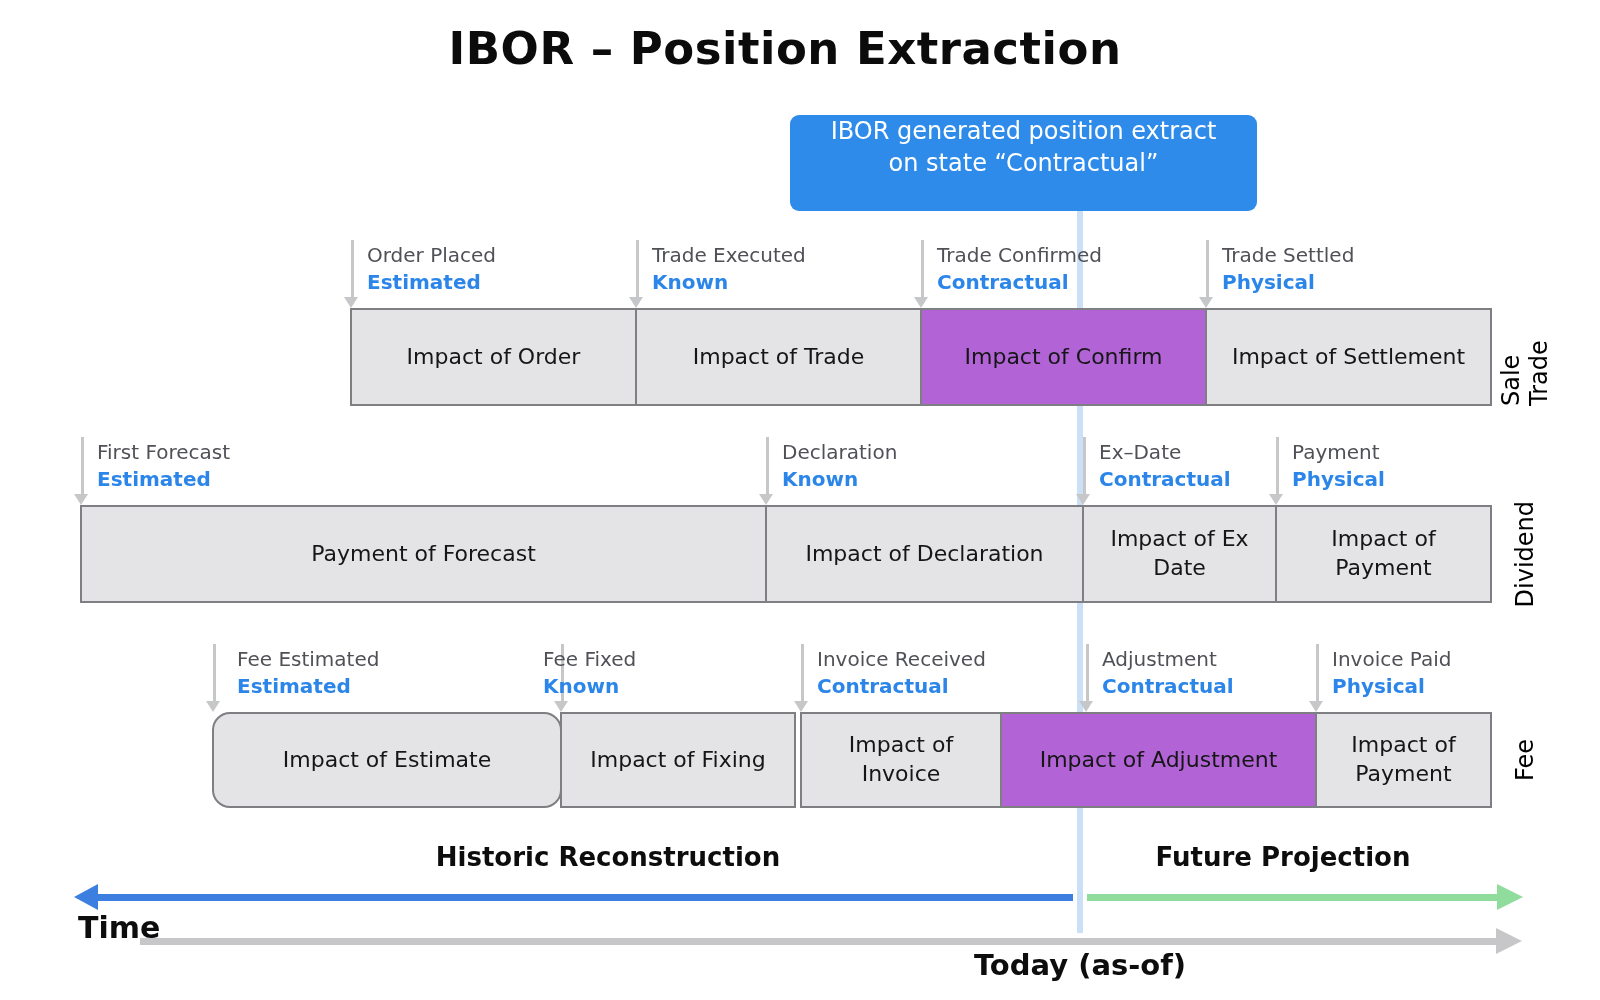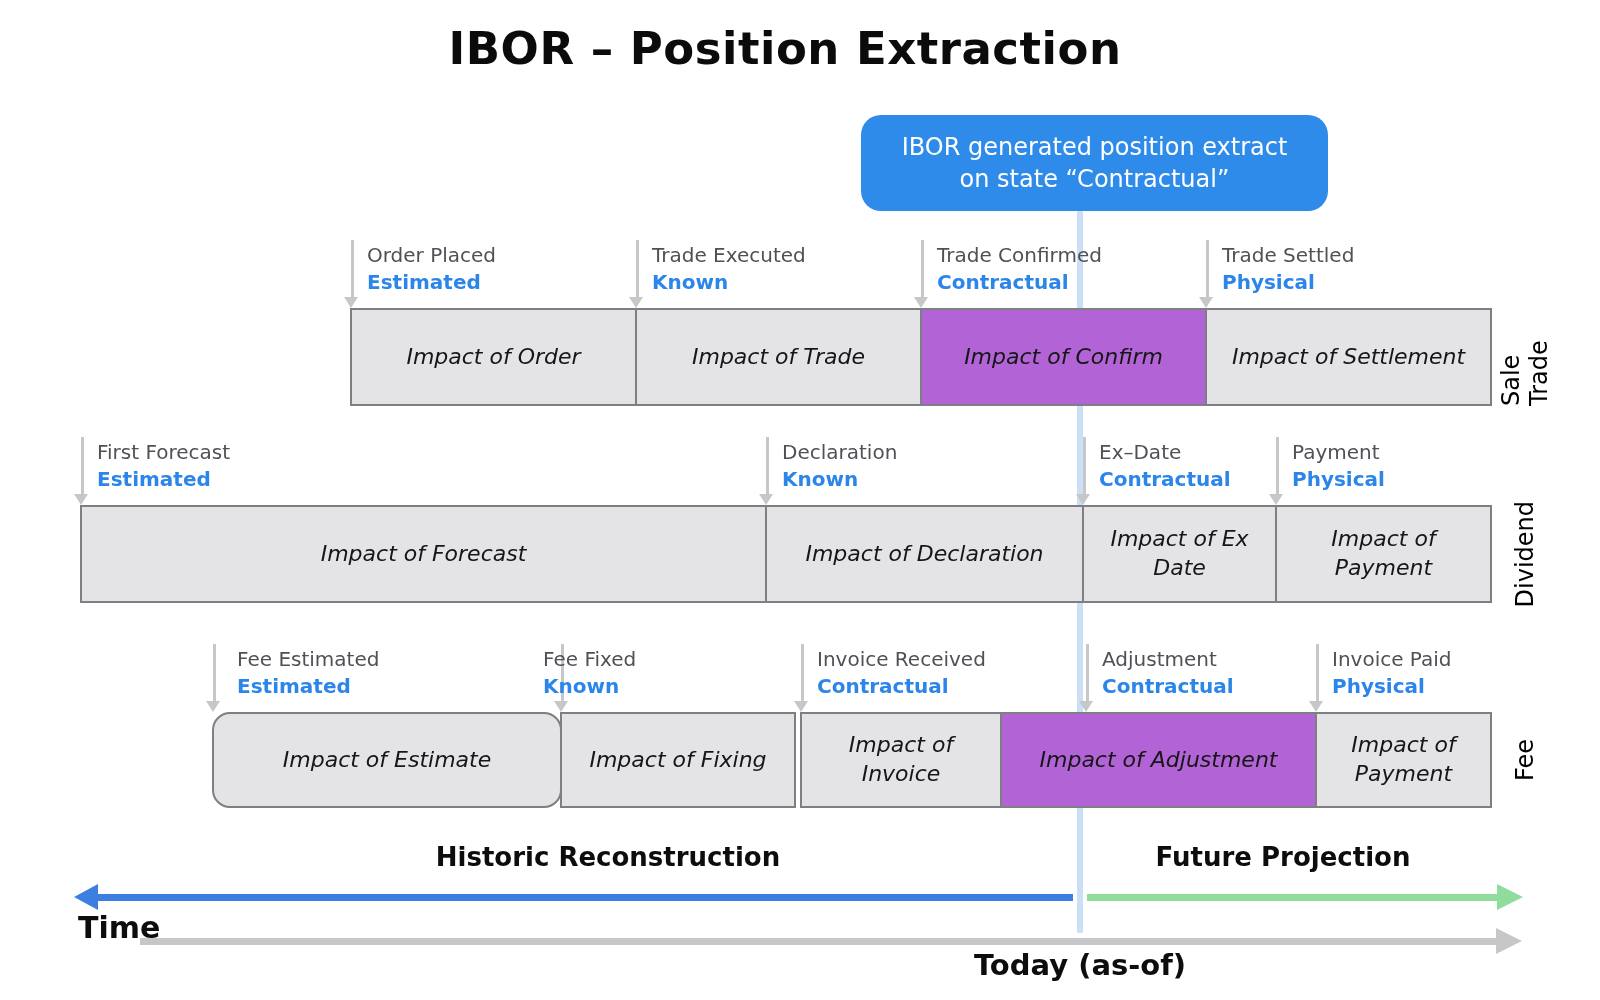--- a/index.html
+++ b/index.html
@@ -5,35 +5,35 @@
   html,body { margin:0; padding:0; background:#ffffff; }
   .canvas {
     position:relative; width:1600px; height:1000px; background:#ffffff;
     font-family:"DejaVu Sans","Liberation Sans",sans-serif; overflow:hidden;
   }
   .title {
     position:absolute; top:22px; left:0; width:1570px; text-align:center;
     font-size:45px; font-weight:700; color:#0b0b0c; letter-spacing:0.5px;
   }
   .callout {
-    position:absolute; left:861px; top:115px; width:467px; height:96px;
-    background:var(--accent-blue,#2E8BE9); border-radius:20px; color:#ffffff;
-    display:flex; flex-direction:column; align-items:center; justify-content:center;
+    position:absolute; left:790px; top:115px; width:467px; height:96px;
+    background:var(--accent-blue,#2E8BE9); border-radius:9px; color:#ffffff;
+    display:flex; flex-direction:column; align-items:center; 
     font-size:24px; line-height:1.35; text-align:center; z-index:3;
   }
   .today-line {
     position:absolute; left:1077px; top:210px; width:6px; height:723px;
     background:var(--today-line,#CBDFF6); z-index:0;
   }
   #rows { position:absolute; left:0; top:0; width:1600px; height:1000px; z-index:1; }
   .bar-seg {
     position:absolute; box-sizing:border-box;
     background:var(--seg-fill,#E4E4E7); border:2px solid var(--seg-border,#7E7F83);
     display:flex; align-items:center; justify-content:center; text-align:center;
-    font-size:22px; color:#161617; padding:0 5px; line-height:1.3;font-style:italic;
+    font-size:22px; color:#161617; padding:0 5px; line-height:1.3;
   }
   .bar-seg.highlight { background:var(--purple,#B264D7); }
   .event-line { position:absolute; width:3px; background:var(--marker,#C6C7C9); }
   .event-head {
     position:absolute; width:0; height:0;
     border-left:7px solid transparent; border-right:7px solid transparent;
     border-top:11px solid var(--marker,#C6C7C9);
   }
   .event-text { position:absolute; white-space:nowrap; }
   .event-name { font-size:20px; font-weight:500; color:var(--event-text,#505157); line-height:27px; }
@@ -104,21 +104,21 @@
       </div>
       <div class="event-line" style="left: 1206px; top: 240px; height: 57px;"></div>
       <div class="event-head" style="left: 1199px; top: 297px;"></div>
       <div class="event-text" style="left: 1222px; top: 242px;">
         <div class="event-name">Trade Settled</div>
         <div class="event-state">Physical</div>
       </div>
       <div class="row-label-wrap" style="left: 1498px; top: 308px; height: 98px;">
         <span>Sale Trade</span>
       </div>
-      <div class="bar-seg" style="left: 80px; top: 505px; width: 687px; height: 98px;">Impact of Forecast</div>
+      <div class="bar-seg" style="left: 80px; top: 505px; width: 687px; height: 98px;">Payment of Forecast</div>
       <div class="bar-seg" style="left: 765px; top: 505px; width: 319px; height: 98px;">Impact of Declaration</div>
       <div class="bar-seg" style="left: 1082px; top: 505px; width: 195px; height: 98px;">Impact of Ex Date</div>
       <div class="bar-seg" style="left: 1275px; top: 505px; width: 217px; height: 98px;">Impact of Payment</div>
       <div class="event-line" style="left: 81px; top: 437px; height: 57px;"></div>
       <div class="event-head" style="left: 74px; top: 494px;"></div>
       <div class="event-text" style="left: 97px; top: 439px;">
         <div class="event-name">First Forecast</div>
         <div class="event-state">Estimated</div>
       </div>
       <div class="event-line" style="left: 766px; top: 437px; height: 57px;"></div>

